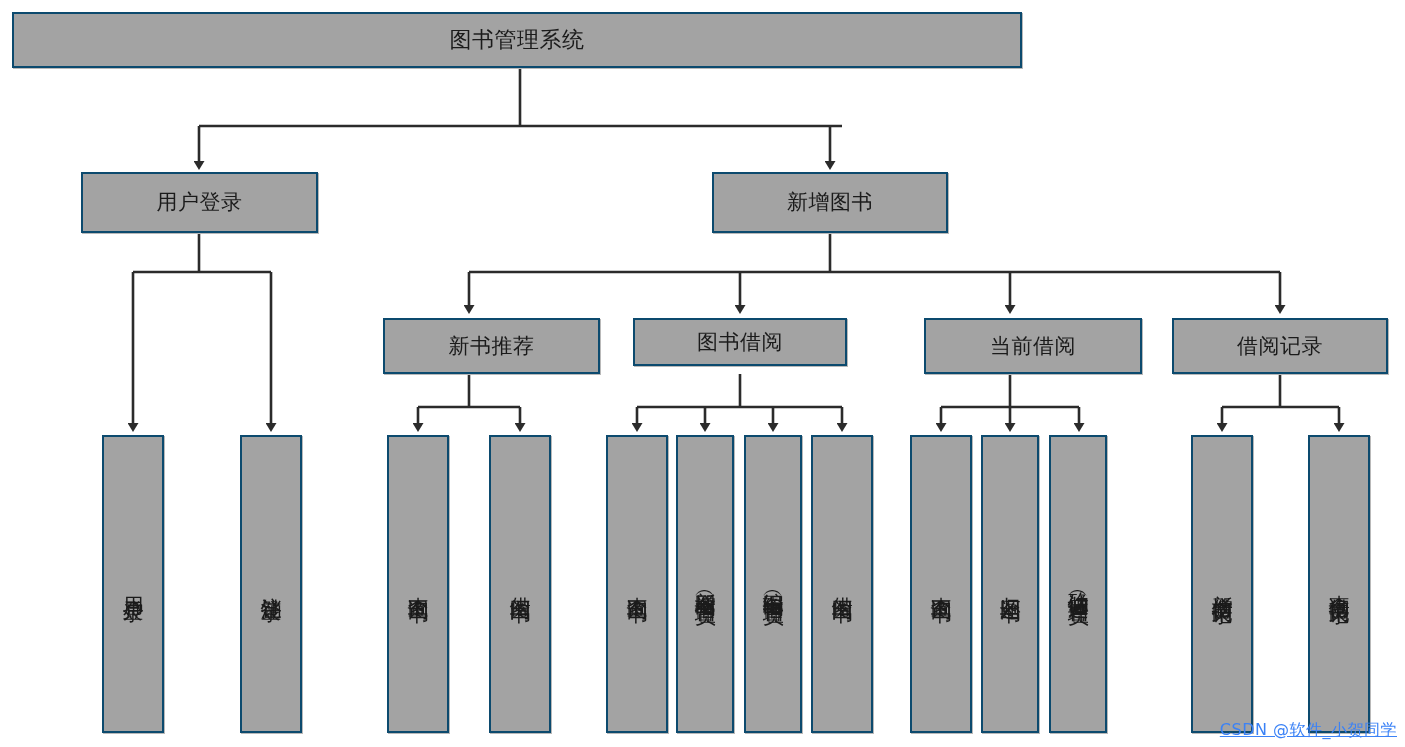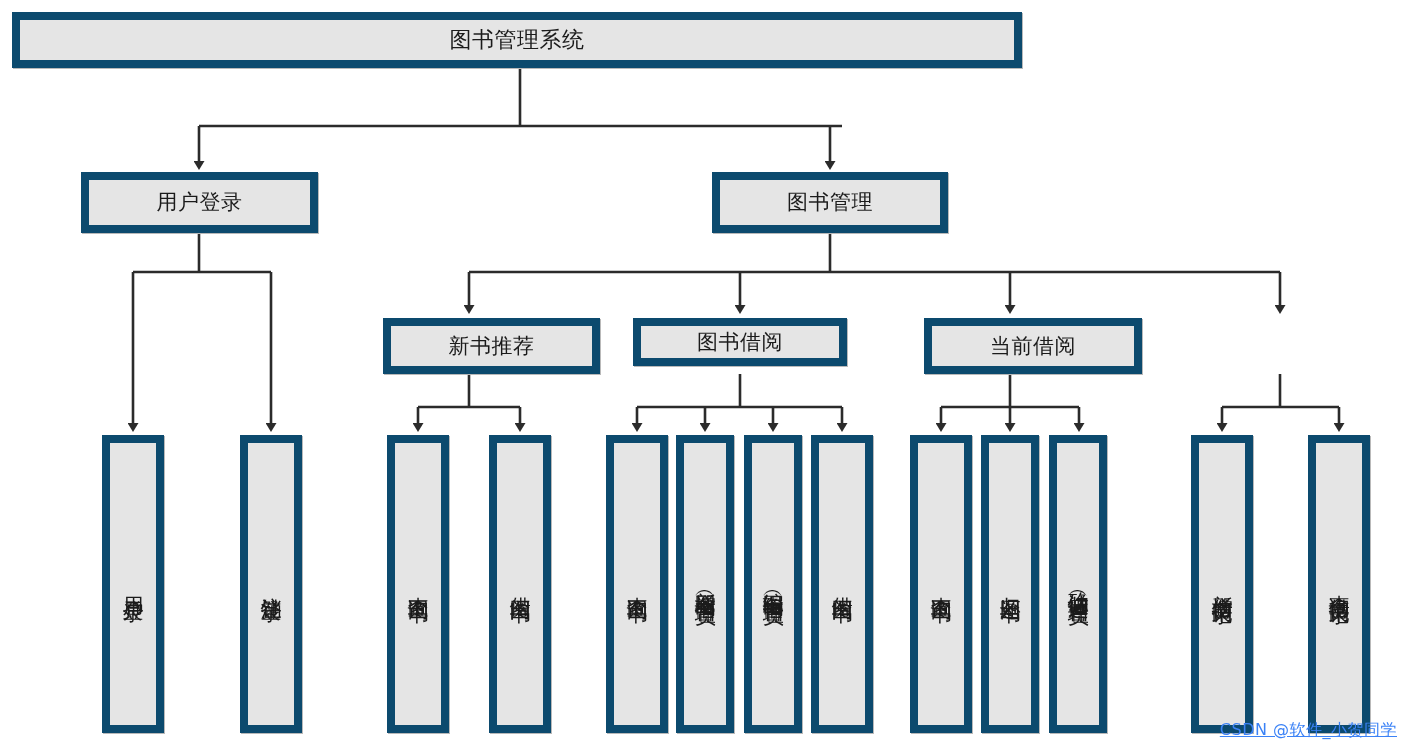--- a/index.html
+++ b/index.html
@@ -20,22 +20,22 @@
     position: absolute;
     left: 0;
     top: 0;
     width: 1405px;
     height: 747px;
     pointer-events: none;
   }
   .node {
     position: absolute;
     box-sizing: border-box;
-    border: 8px solid #0c4a6e;
-    background: #e5e5e5;
+    border: 2px solid #0c4a6e;
+    background: #a3a3a3;
     display: flex;
     align-items: center;
     justify-content: center;
     color: #1b1b1b;
     box-shadow: 1px 1px 0 #b9b9b9;
   }
   .node .label {
     display: block;
     text-align: center;
     line-height: 1.18;
@@ -129,32 +129,35 @@
   </svg>
 
   <div class="node root horiz" style="left:12px; top:12px; width:1010px; height:56px;">
     <span class="label">图书管理系统</span>
   </div>
 
   <div class="node horiz" style="left:81px; top:172px; width:237px; height:61px;">
     <span class="label">用户登录</span>
   </div>
   <div class="node horiz" style="left:712px; top:172px; width:236px; height:61px;">
-    <span class="label">图书管理</span>
+    <span class="label">新增图书</span>
   </div>
 
   <div class="node horiz" style="left:361px; top:318px; width:217px; height:56px;margin-left:22px;">
     <span class="label">新书推荐</span>
   </div>
   <div class="node horiz" style="left:633px; top:318px; width:214px; height:48px;">
     <span class="label">图书借阅</span>
   </div>
   <div class="node horiz" style="left:901px; top:318px; width:218px; height:56px;margin-left:23px;">
     <span class="label">当前借阅</span>
   </div>
+  <div class="node horiz" style="left:1172px; top:318px; width:216px; height:56px;">
+    <span class="label">借阅记录</span>
+  </div>
 
   <div class="node vert" style="left:102px; top:435px; width:62px; height:298px;">
     <span class="label">用户登录</span>
   </div>
   <div class="node vert" style="left:240px; top:435px; width:62px; height:298px;">
     <span class="label">注销登录</span>
   </div>
 
   <div class="node vert" style="left:387px; top:435px; width:62px; height:298px;">
     <span class="label">查询图书</span>

